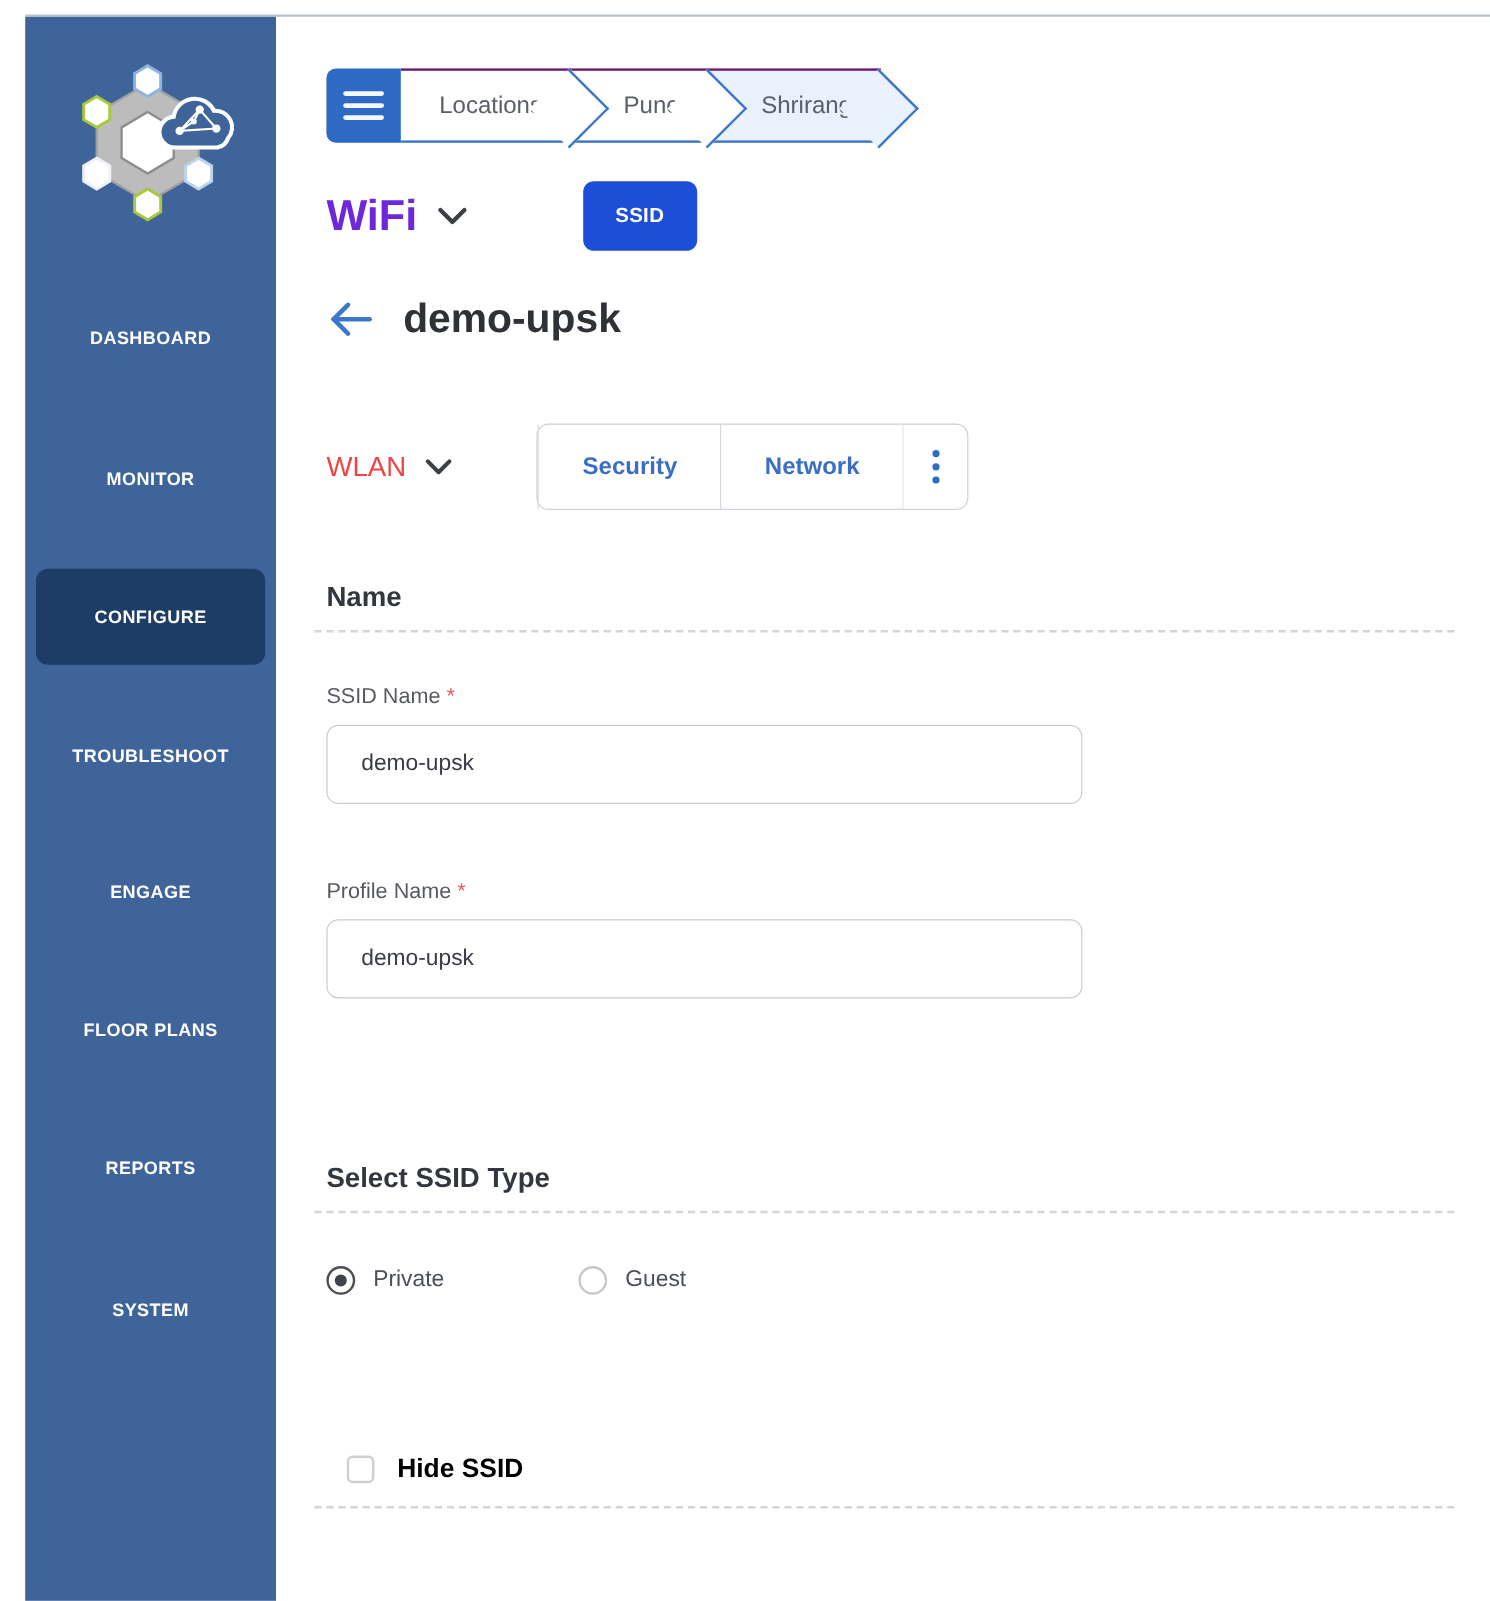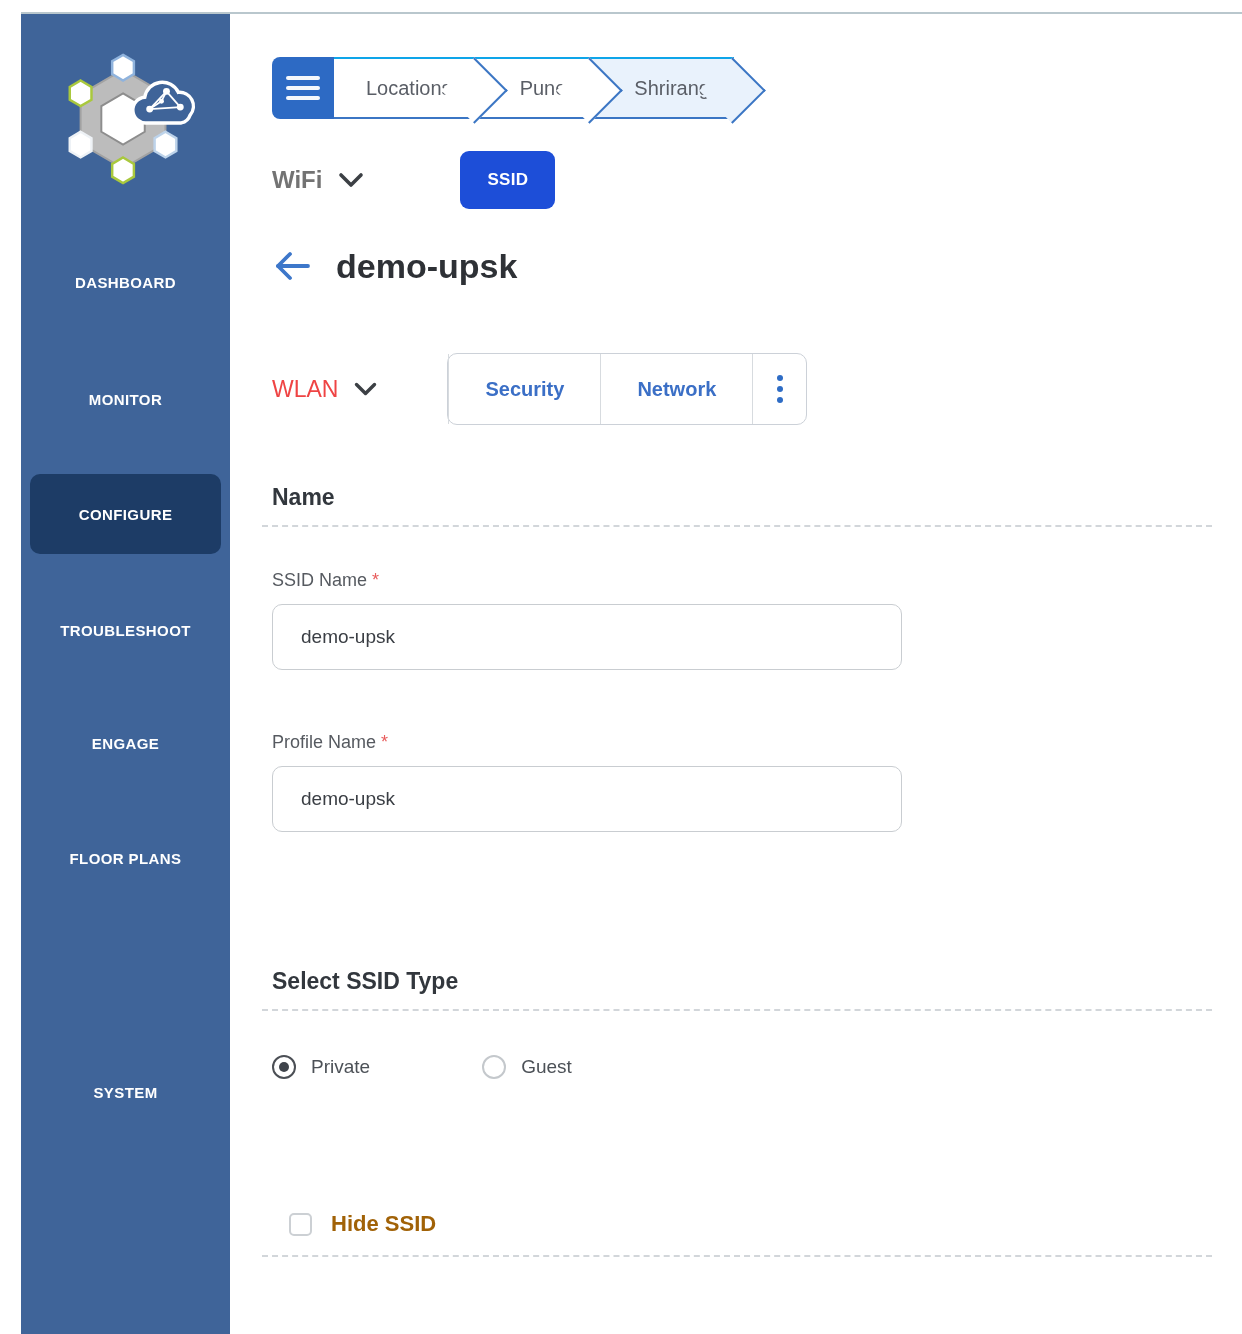--- a/index.html
+++ b/index.html
@@ -19,32 +19,32 @@
   
   .main { position:absolute; left:230px; top:14px; right:0; bottom:0; padding:43px 30px 0 42px; }
 
   
   .crumbbar { display:flex; height:62px; }
   .hamburger { width:62px; height:62px; background:#2d6ac4; border-radius:8px 0 0 8px;
                display:flex; flex-direction:column; align-items:center; justify-content:center;
                gap:6px; z-index:6; cursor:pointer; }
   .hamburger i { display:block; width:34px; height:4px; background:#f4f7fb; border-radius:2px; }
   .crumb { position:relative; height:62px; line-height:58px; background:#ffffff;
-           border-top:2px solid #0ea5e9; border-bottom:2px solid #3b76c4;
+           border-top:2px solid #701a75; border-bottom:2px solid #3b76c4;
            color:#5a5e66; font-size:20px; padding:0 24px 0 44px; cursor:pointer; }
   .crumb.first { padding-left:32px; }
   .crumb::after { content:""; position:absolute; top:7.5px; right:-22.5px; width:45px; height:45px;
                   background:inherit; border-top:2px solid #3b76c4; border-right:2px solid #3b76c4;
                   transform:rotate(45deg); }
   .crumb.z3 { z-index:3; } .crumb.z2 { z-index:2; } .crumb.z1 { z-index:1; }
   .crumb.current { background:#e9f2fc; }
 
   
   .wifi-row { margin-top:32px; display:flex; align-items:center; height:58px; }
-  .module-label { font-size:24px; font-weight:bold; color:#737373; cursor:pointer; }
+  .module-label { font-size:36px; font-weight:bold; color:#6d28d9; cursor:pointer; }
   .chev { margin-left:16px; cursor:pointer; display:inline-flex; }
   .badge { margin-left:96px; background:#1d4ed8; color:#ffffff; font-weight:bold; font-size:17px;
            padding:0 27px; height:58px; line-height:58px; border-radius:9px; letter-spacing:.3px; }
 
   
   .title-row { margin-top:32px; display:flex; align-items:center; height:50px; }
   .back-btn { cursor:pointer; display:inline-flex; margin-right:24px; }
   .page-title { font-size:34px; font-weight:600; color:#2e3136; }
 
   
@@ -79,21 +79,21 @@
   .radio-ring.checked { border:2.5px solid #4b4f55; }
   .radio-ring.unchecked { border:2px solid #c4c8cc; }
   .radio-ring.checked::after { content:""; position:absolute; left:4.5px; top:4.5px; width:10px;
                                height:10px; border-radius:50%; background:#3f444b; }
   .radio-label { margin-left:15px; font-size:19px; color:#4c5157; }
 
   
   .check-row { margin-top:132px; display:flex; align-items:center; padding-left:17px; }
   .checkbox { width:23px; height:23px; border:2px solid #ccd0d4; border-radius:5px; background:#fff;
               cursor:pointer; }
-  .check-label { margin-left:19px; font-size:22px; font-weight:bold; color:#a16207; }
+  .check-label { margin-left:19px; font-size:22px; font-weight:bold; color:#000000; }
 
   svg { display:block; }
 </style>
 </head>
 <body>
 
 <div class="top-line"></div>
 
 <nav class="sidebar">
   <div class="logo-wrap">
@@ -125,20 +125,21 @@
           <circle cx="111" cy="60" r="2.5"></circle>
       </g>
     </svg>
   </div>
   <div class="nav-item" style="top:345px">MONITOR</div>
   <div class="nav-item" style="top:228px">DASHBOARD</div>
   <div class="nav-item active" style="top:460px">CONFIGURE</div>
   <div class="nav-item" style="top:689px">ENGAGE</div>
   <div class="nav-item" style="top:576px">TROUBLESHOOT</div>
   <div class="nav-item" style="top:804px">FLOOR PLANS</div>
+  <div class="nav-item" style="top:919px">REPORTS</div>
   <div class="nav-item" style="top:1038px">SYSTEM</div>
 </nav>
 
 <main class="main">
 
   <div class="crumbbar">
     <div class="hamburger">
         <i></i>
         <i></i>
         <i></i>

